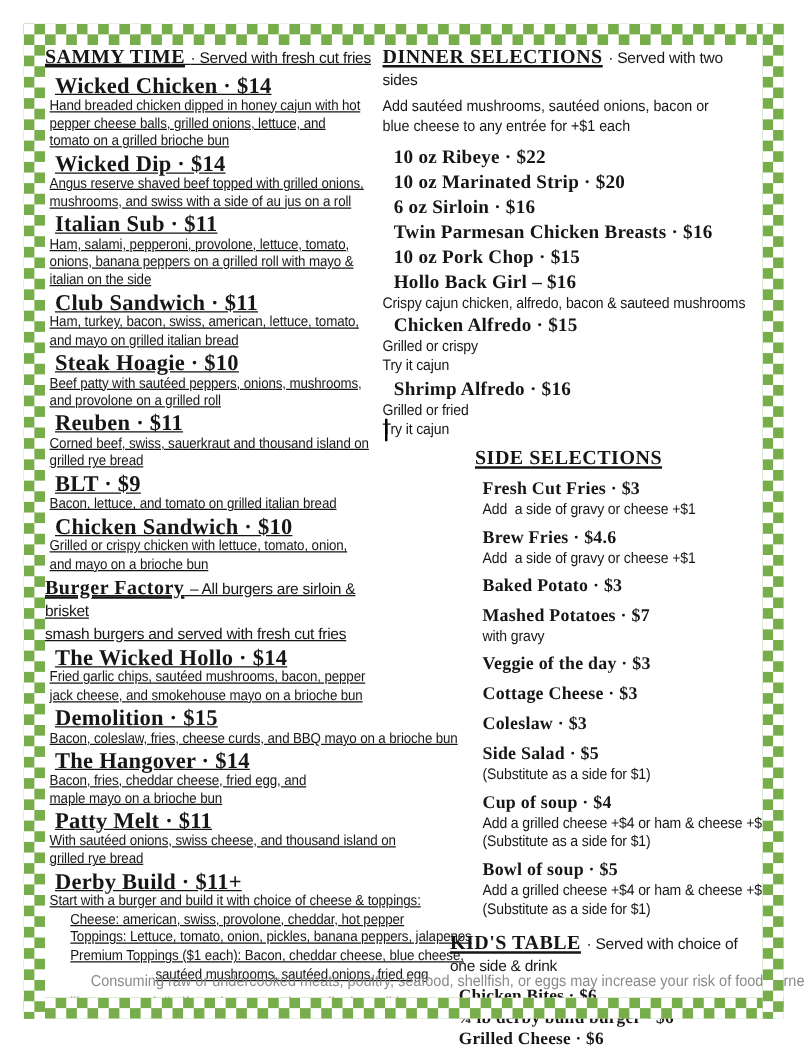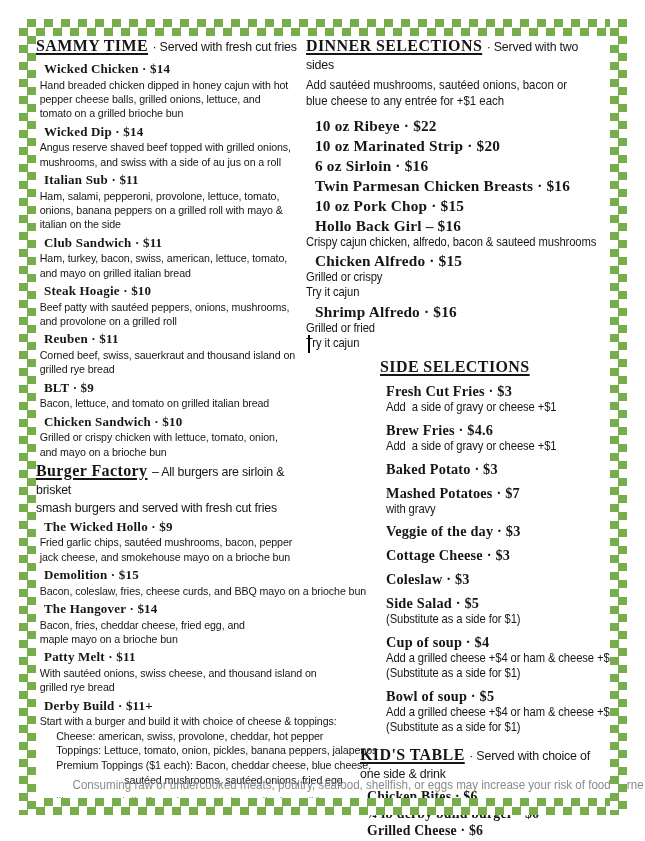--- a/index.html
+++ b/index.html
@@ -13,33 +13,33 @@
     position:absolute; z-index:2;
     background:conic-gradient(#77ad4a 0deg 90deg,#ffffff 90deg 180deg,#77ad4a 180deg 270deg,#ffffff 270deg 360deg);
     background-size:17px 17px;
   }
   .b-top    { left:19px;  top:19px;  width:608px; height:17px; }
   .b-bottom { left:19px;  top:798px; width:608px; height:17px; }
   .b-left   { left:19px;  top:19px;  width:17px;  height:796px; }
   .b-right  { left:610px; top:19px;  width:17px;  height:796px; }
 
   .col { position:absolute; top:37px; z-index:1; }
-  .col-left  { left:36px; width:270px; }
+  .col-left  { left:36px; width:270px;text-decoration:underline; }
   .col-right { left:306px; width:302px; }
 
   .sec-head { margin-bottom:5px; }
   .sec-title {
     font-family:"Liberation Serif", serif; font-weight:700; font-size:16px;
     letter-spacing:.4px; text-decoration:underline; text-decoration-thickness:1.5px;
     text-underline-offset:2px;
   }
   .tagline { font-size:12.4px; letter-spacing:-.2px; white-space:pre-line; }
 
   .item-name {
-    font-family:"Liberation Serif", serif; font-weight:700; font-size:13px;
+    font-family:"Liberation Serif", serif; font-weight:700; font-size:18px;
     line-height:17.5px; letter-spacing:.2px; margin-top:2px;
   }
   .item-desc { font-size:11.6px; line-height:14.4px; white-space:pre; letter-spacing:-.1px; }
   .cond { transform:scaleX(.92); transform-origin:0 0; }
 
   .col-left .item-name { padding-left:8px; }
   .col-left .item-desc { padding-left:4px; }
   .burger-head { margin-top:3px; margin-bottom:0; }
 
   .sub-line { font-size:11.6px; line-height:14.8px; white-space:pre; padding-left:22px; letter-spacing:-.1px; }
@@ -124,21 +124,21 @@
 and mayo on a brioche bun</div>
     </div>
 
     <div class="sec-head burger-head">
       <span class="sec-title">Burger Factory</span>
       <span class="tagline">– All burgers are sirloin &amp; brisket
 smash burgers and served with fresh cut fries</span>
     </div>
 
     <div class="item">
-      <div class="item-name">The Wicked Hollo · $9</div>
+      <div class="item-name">The Wicked Hollo · $14</div>
       <div class="item-desc cond">Fried garlic chips, sautéed mushrooms, bacon, pepper
 jack cheese, and smokehouse mayo on a brioche bun</div>
     </div>
     <div class="item">
       <div class="item-name">Demolition · $15</div>
       <div class="item-desc cond">Bacon, coleslaw, fries, cheese curds, and BBQ mayo on a brioche bun</div>
     </div>
     <div class="item">
       <div class="item-name">The Hangover · $14</div>
       <div class="item-desc cond">Bacon, fries, cheddar cheese, fried egg, and

